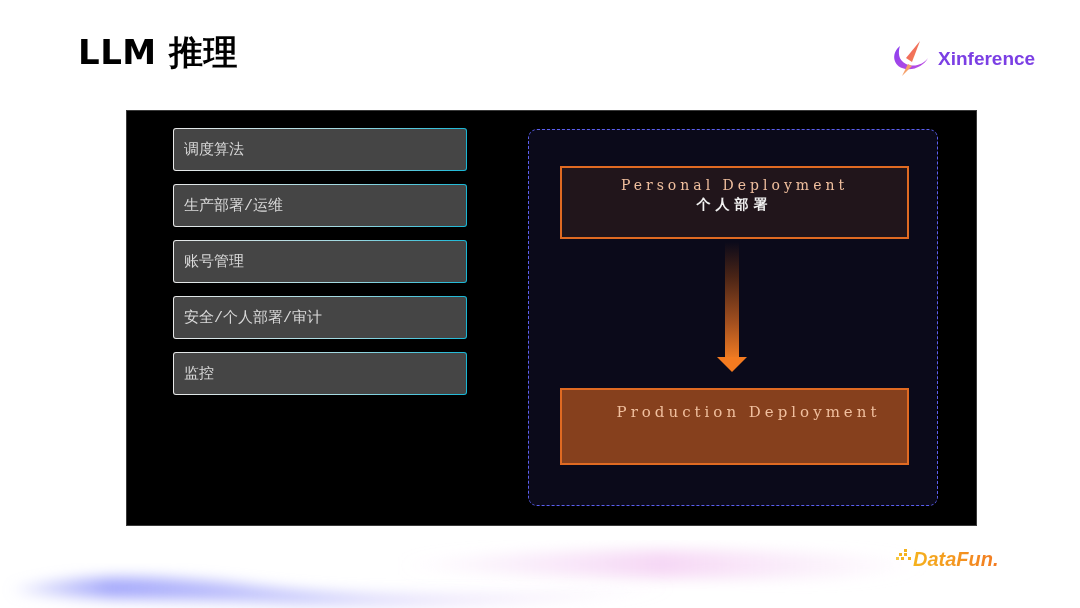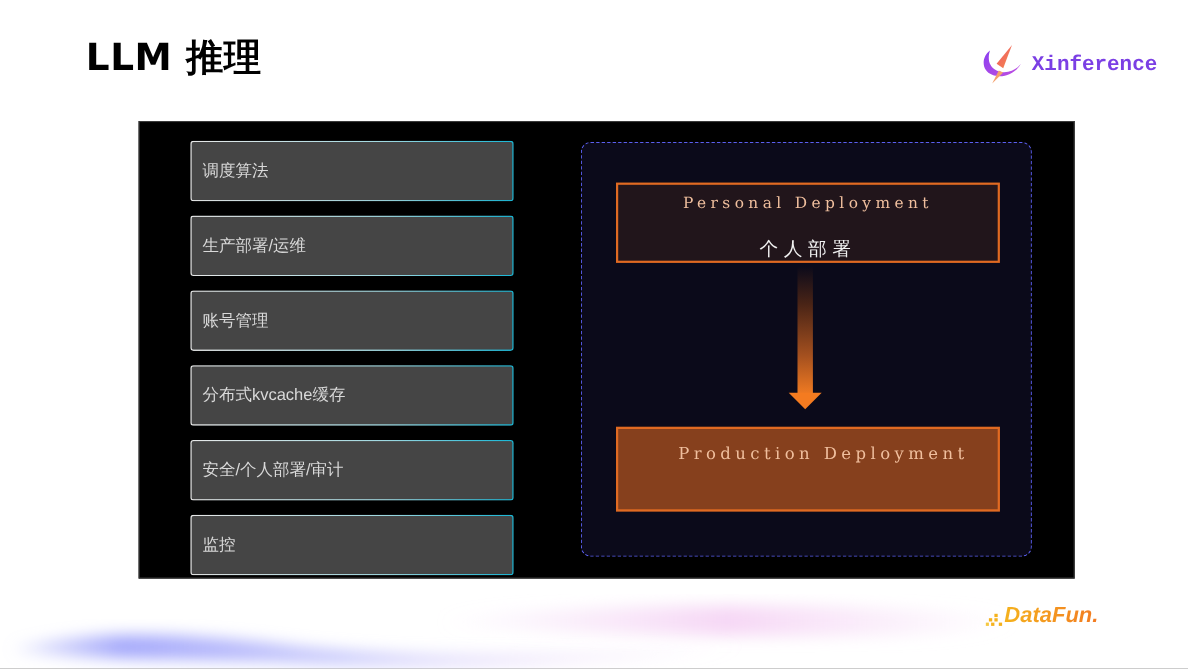--- a/index.html
+++ b/index.html
@@ -13,73 +13,73 @@
       font-size: 34px; font-weight: bold; color: #000; letter-spacing: 0.5px;
       font-family: "DejaVu Sans", "Liberation Sans", sans-serif;
       text-align: center;
     }
     .brand {
       position: absolute; left: 890px; top: 38px; display: flex; align-items: center;
     }
     .brand svg { width: 44px; height: 42px; }
     .brand-name {
       margin-left: 4px; font-size: 19px; font-weight: bold; color: #7b3fe4;
-      font-family: Liberation Mono, monospace;
+      font-family: Liberation Sans, sans-serif;
     }
     .panel {
       position: absolute; left: 126px; top: 110px; width: 851px; height: 416px;
       background: #000; border: 1px solid #3a3a3a; box-sizing: border-box;
     }
     .feature-list { position: absolute; left: 46px; top: 17px; width: 294px; }
     .feature {
-      width: 294px; height: 55px; box-sizing: border-box;
+      width: 294px; height: 43px; box-sizing: border-box;
       margin-bottom: 13px; border-radius: 3px;
       background: #454545;
       border: 1.5px solid transparent;
       background-image: linear-gradient(#454545, #454545), linear-gradient(90deg, #e8e8e8, #9fd8e0 60%, #18b7d6);
       background-origin: border-box; background-clip: padding-box, border-box;
       display: flex; align-items: center; padding-left: 10px;
       color: #d9d9d9; font-size: 15px;
-      font-family: Liberation Sans, sans-serif;
+      font-family: Liberation Mono, monospace;
     }
     .deploy-area {
       position: absolute; left: 401px; top: 18px; width: 410px; height: 377px;
       border: 1.5px dashed #5b5ff0; border-radius: 9px; background: #0b0a1a; box-sizing: border-box;
     }
     .deploy-box {
       position: absolute; left: 31px; width: 349px; box-sizing: border-box;
       border: 2px solid #e06a22; text-align: center;
     }
     .personal { top: 36px; height: 73px; background: #21151b; }
     .production { top: 258px; height: 77px; background: #86401d; }
     .deploy-en {
       font-family: "DejaVu Serif", "Liberation Serif", serif;
       color: #f0bf9e; letter-spacing: 4px; font-size: 14px;
     }
     .personal .deploy-en { margin-top: 9px; }
     .production .deploy-en { margin-top: 13px; font-size: 15px; padding-left: 28px; }
     .deploy-zh {
       font-family: "DejaVu Serif", "Liberation Serif", serif;
-      color: #f1f1f1; letter-spacing: 5px; font-size: 17px; margin-top: 22px;
+      color: #f1f1f1; letter-spacing: 5px; font-size: 14px; margin-top: 3px; font-weight: bold;
     }
     .production .deploy-zh { font-weight: bold; font-size: 17px; margin-top: 6px; }
     .arrow-shaft {
       position: absolute; left: 196px; top: 112px; width: 14px; height: 116px;
       background: linear-gradient(#0b0a1a, #4a2416 30%, #a4501f 70%, #ef7a22);
     }
     .arrow-head {
       position: absolute; left: 188px; top: 227px; width: 0; height: 0;
       border-left: 15px solid transparent; border-right: 15px solid transparent;
       border-top: 15px solid #f47b20;
     }
     .swoosh {
       position: absolute; left: 0; top: 540px; width: 1080px; height: 68px; pointer-events: none;
     }
     .datafun {
-      position: absolute; left: 896px; top: 548px; display: flex; align-items: flex-end;
+      position: absolute; left: 896px; top: 548px; display: flex; align-items: flex-start;
     }
     .datafun-dots { width: 16px; height: 14px; margin-right: 1px; }
     .datafun-name {
       font-size: 20px; font-weight: bold; font-style: italic;
       background: linear-gradient(90deg, #f5b21d, #f27a22);
       -webkit-background-clip: text; background-clip: text; color: transparent;
     }
   </style>
 </head>
 <body>
@@ -103,21 +103,20 @@
     <path d="M18 26 L12 38 L22 28 Z" fill="#f5a06a"></path>
   </svg>
   <span class="brand-name">Xinference</span>
 </div>
 
 <div class="panel">
   <div class="feature-list">
     <div class="feature">调度算法</div>
     <div class="feature">生产部署/运维</div>
     <div class="feature">账号管理</div>
-    <div class="feature">分布式kvcache缓存</div>
     <div class="feature">安全/个人部署/审计</div>
     <div class="feature">监控</div>
   </div>
 
   <div class="deploy-area">
     <div class="deploy-box personal">
       <div class="deploy-en">Personal Deployment</div>
       <div class="deploy-zh">个人部署</div>
     </div>
     <div class="arrow-shaft"></div>

